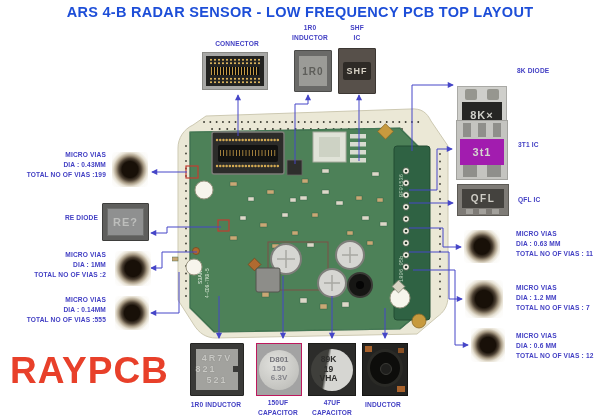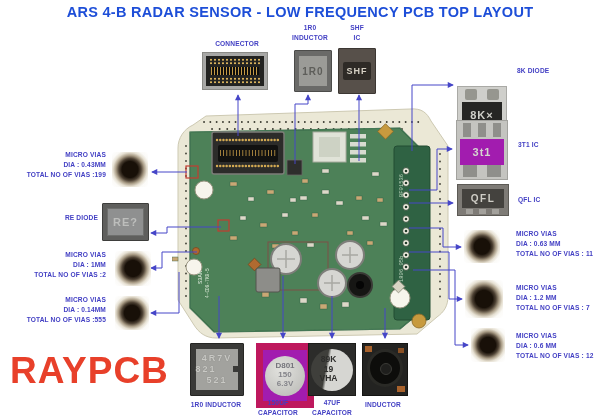--- a/index.html
+++ b/index.html
@@ -306,21 +306,21 @@
       <div>4R7V</div>
       <div style="display:flex;align-items:center;gap:16px;">
           <span>821</span>
           <span style="width:6px;height:6px;background:#3a3a38;display:inline-block;"></span>
         </div>
       <div>521</div>
     </div>
   </div>
   <div class="abs lbl c" style="left:176px;top:400px;width:80px;">1R0 INDUCTOR</div>
 
-  <div class="abs tile captile" style="left:256px;top:343px;width:44px;height:51px;background:#a21caf;border:7px solid #be185d;">
+  <div class="abs tile captile" style="left:256px;top:343px;width:44px;height:51px;background:#a3a3a3;border:1px solid #be185d;">
     <div class="capdisc" style="width:40px;height:40px;background:radial-gradient(circle at 40% 35%,#e2e2de,#c2c2be 75%,#9a9a96);
                 color:#84848a;font-size:8px;">
       <div style="color:#74747a;">D801</div>
       <div>150</div>
       <div>6.3V</div>
     </div>
   </div>
   <div class="abs lbl c" style="left:249px;top:398px;width:58px;">
     <div>150UF</div>
     <div>CAPACITOR</div>

